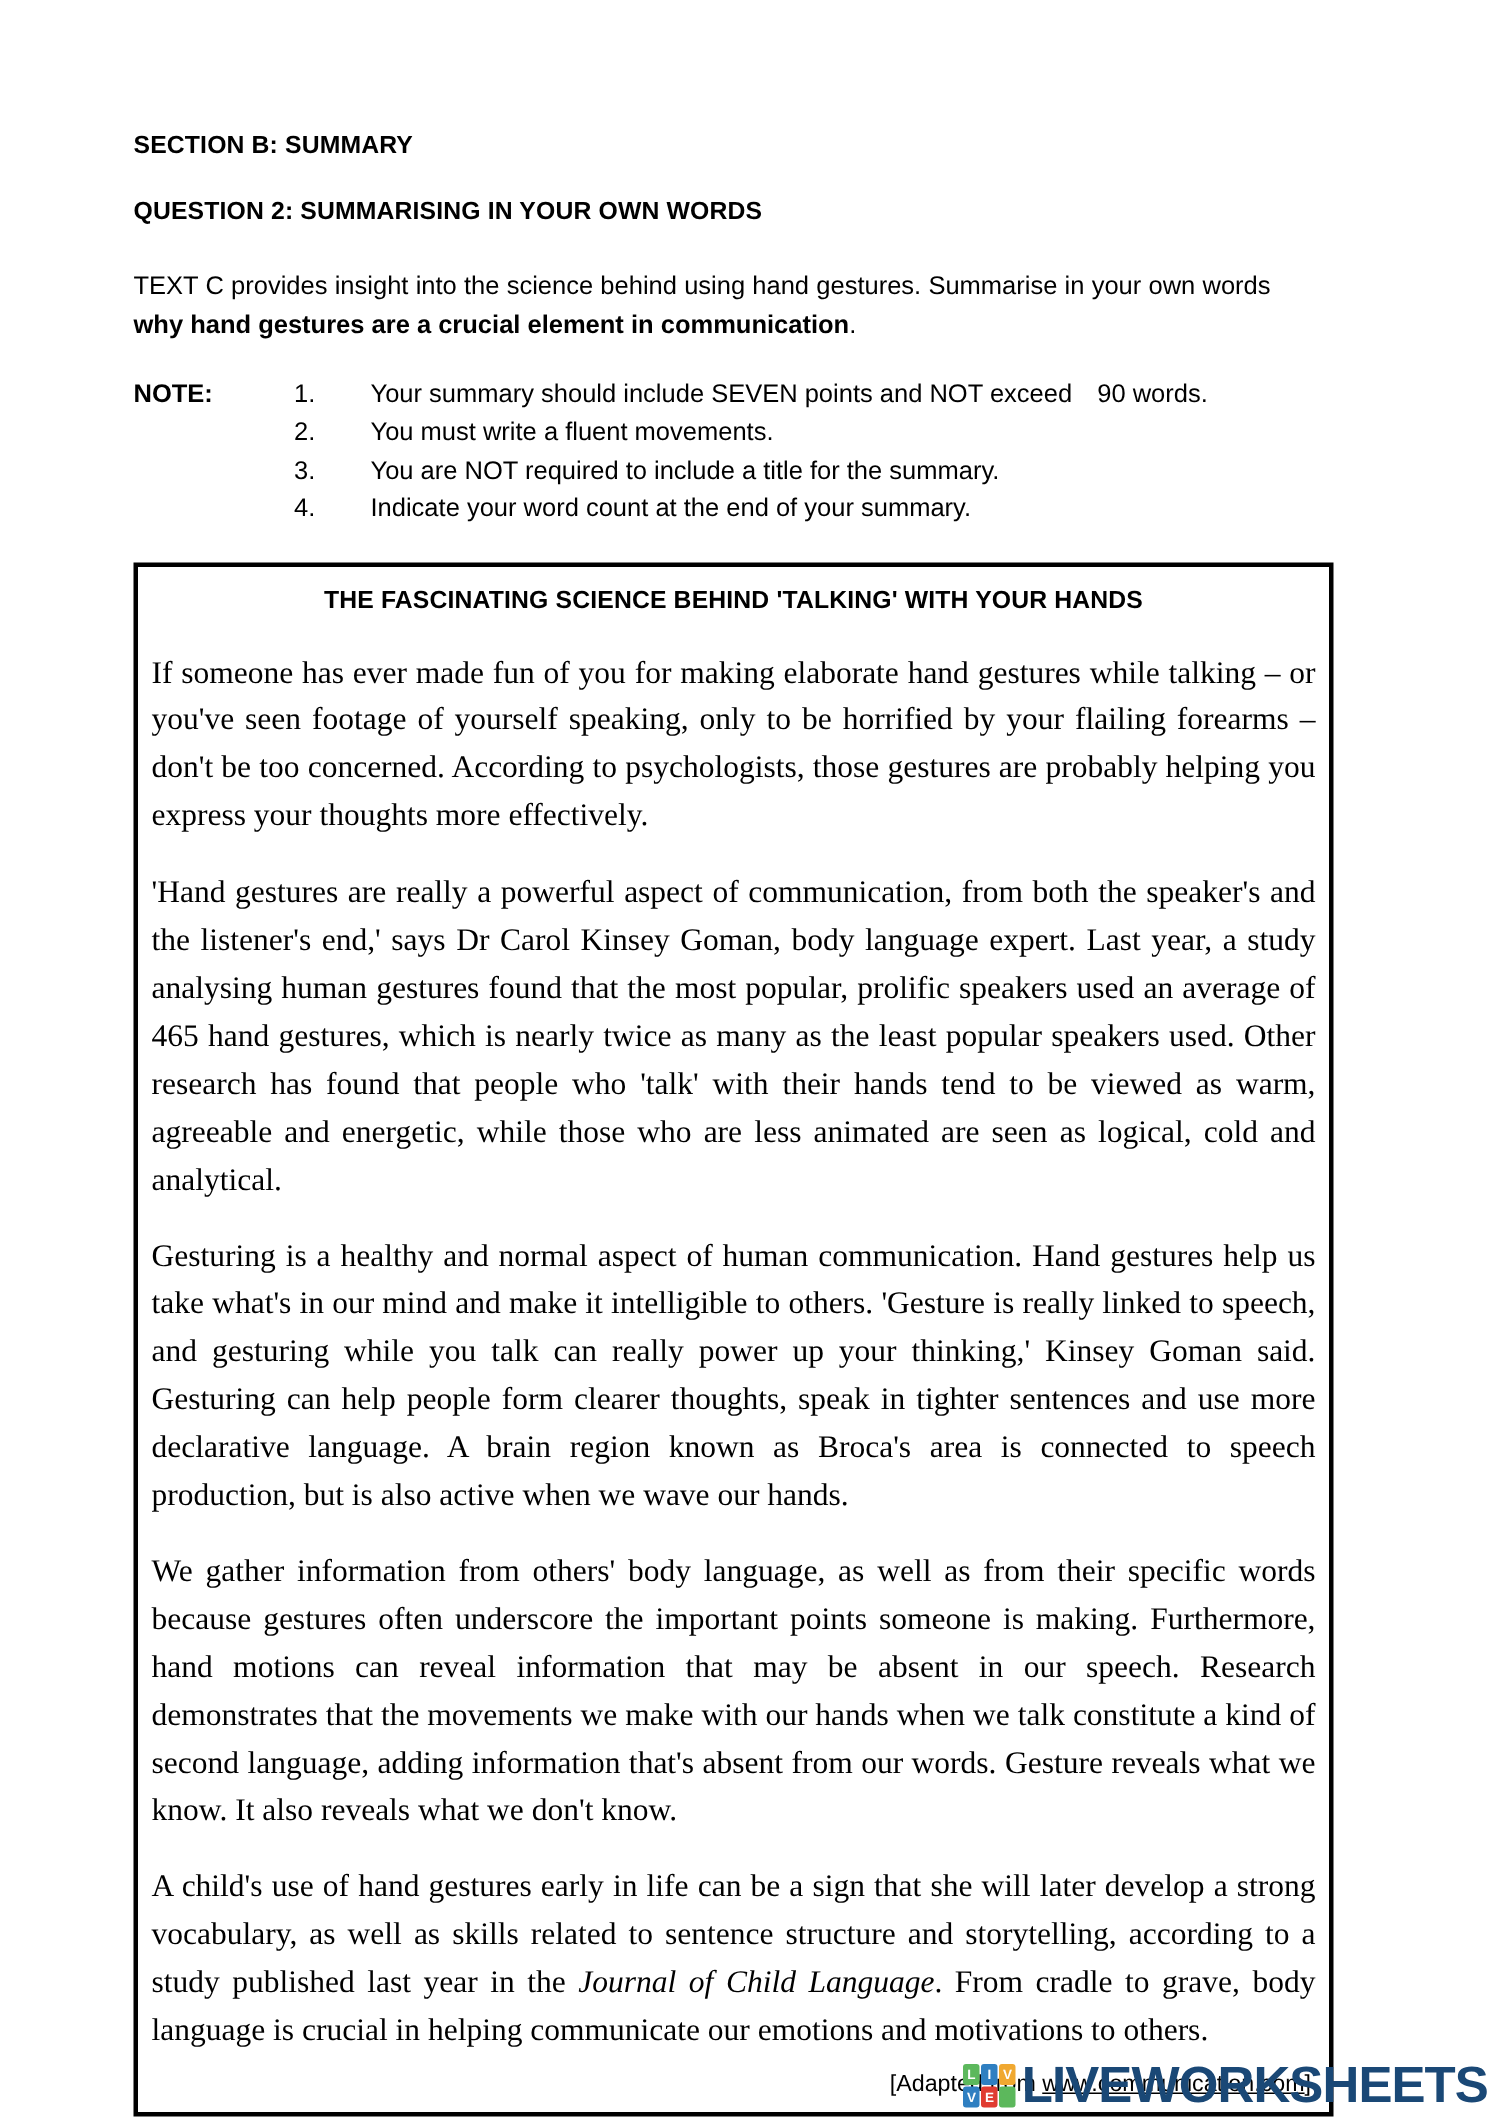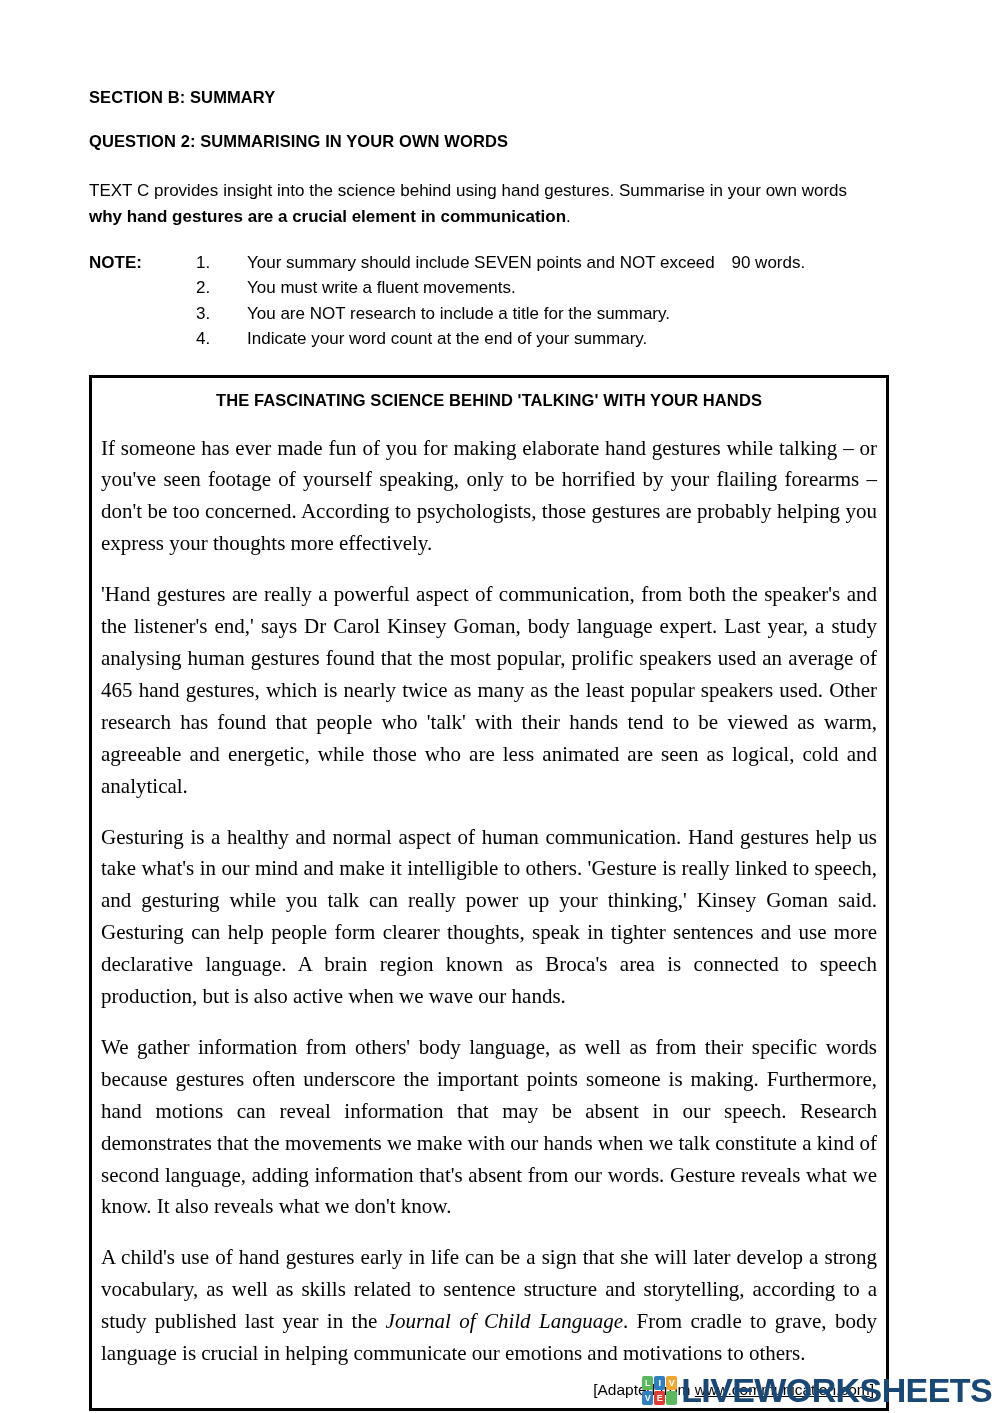--- a/index.html
+++ b/index.html
@@ -183,21 +183,21 @@
         <span class="note-text justify-force"><span>Your summary should include SEVEN points and NOT exceed </span><b>90 words</b><span>.</span></span>
       </div>
 
       <div class="note-item">
         <span class="note-num">2.</span>
         <span class="note-text">You must write a fluent movements.</span>
       </div>
 
       <div class="note-item">
         <span class="note-num">3.</span>
-        <span class="note-text">You are NOT research to include a title for the summary.</span>
+        <span class="note-text">You are NOT required to include a title for the summary.</span>
       </div>
 
       <div class="note-item">
         <span class="note-num">4.</span>
         <span class="note-text">Indicate your word count at the end of your summary.</span>
       </div>
 
     </div>
   </div>
 

